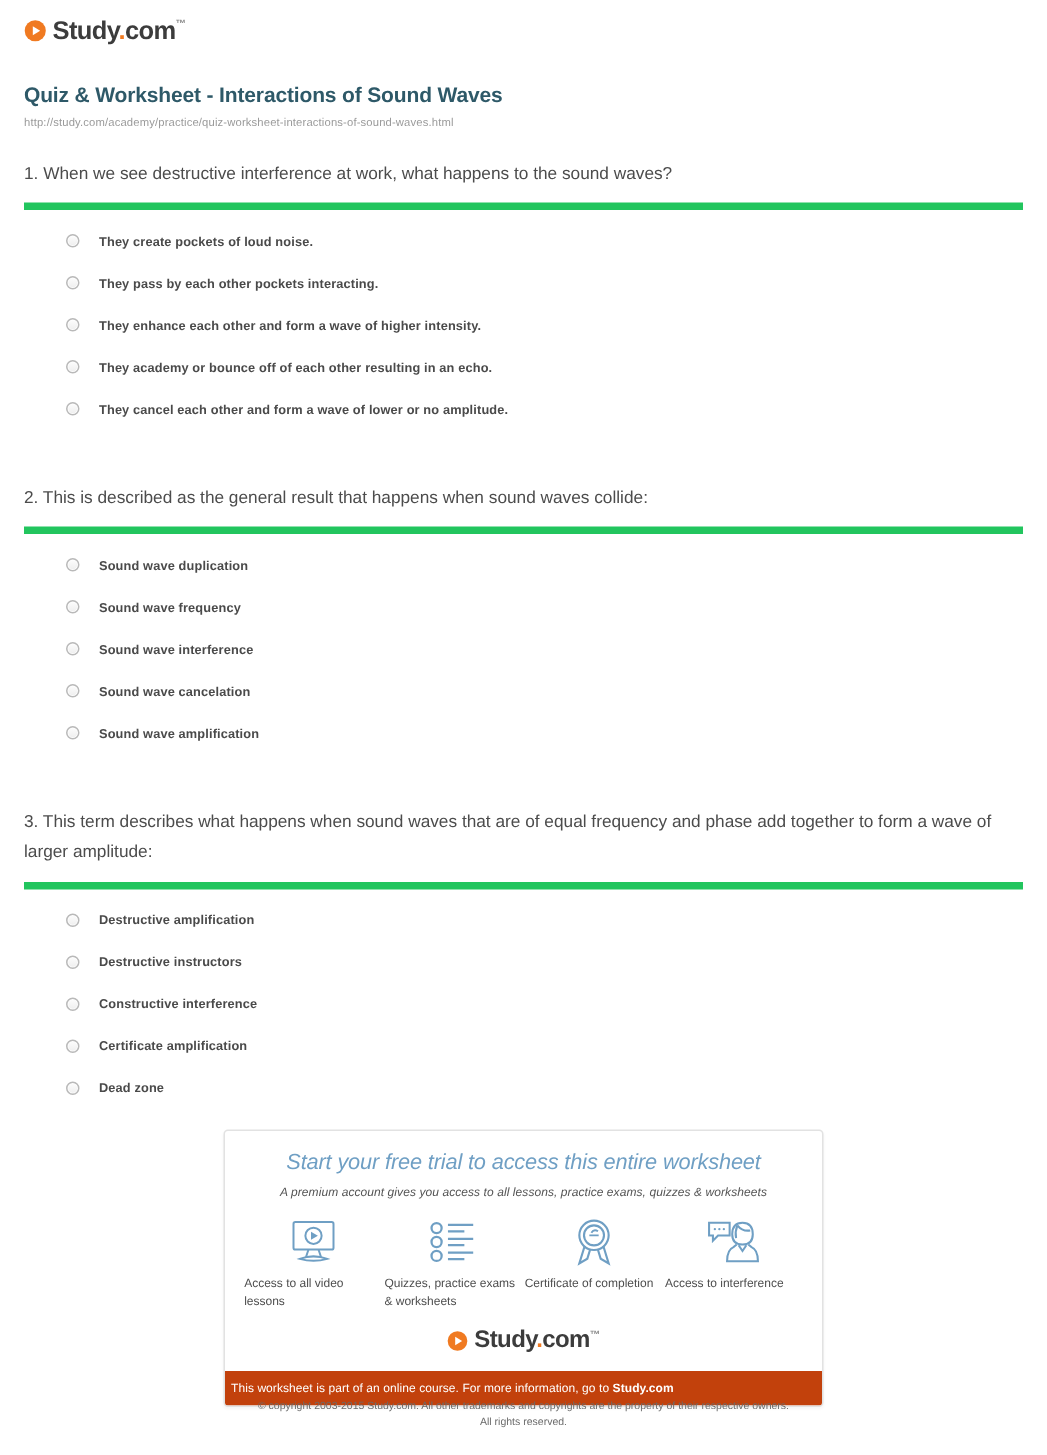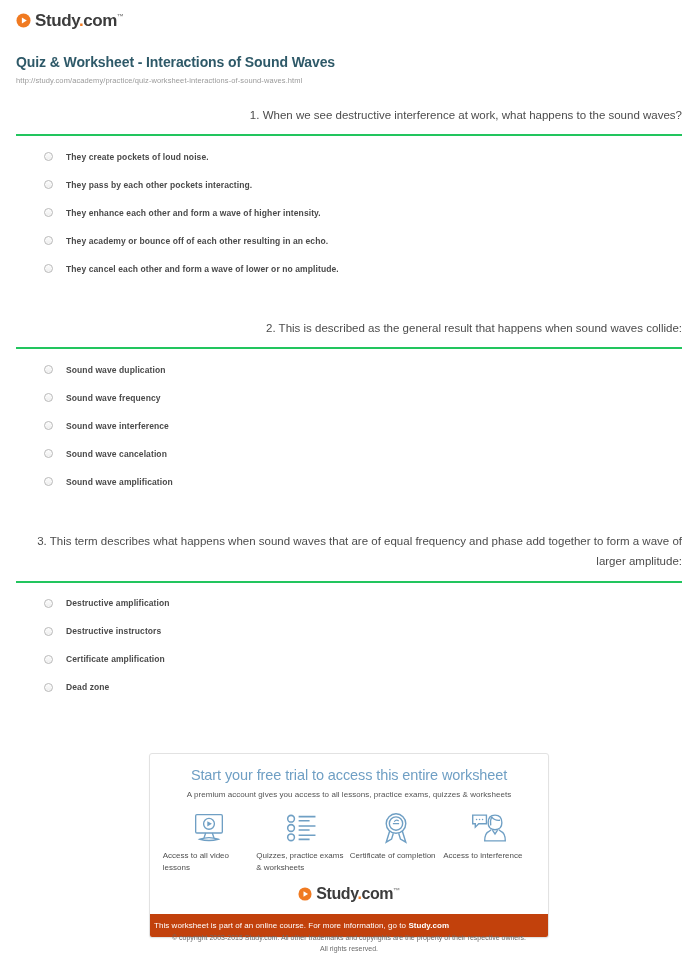--- a/index.html
+++ b/index.html
@@ -70,22 +70,21 @@
   .quiz {
     padding: 0 16px;
     margin-top: 20px;
   }
   .question-block { margin-bottom: 0; }
   .question-text {
     font-size: 11.5px;
     color: #4c4c4c;
     line-height: 1.75;
     padding-bottom: 9px;
-    border-bottom: 2px solid #22c55e;
-    text-align: right;
+    border-bottom: 5px solid #22c55e;
   }
   .answers {
     margin: 0;
     padding: 0 0 0 28px;
     list-style: none;
   }
   .answer-item {
     display: flex;
     align-items: center;
     padding: 13px 0 0 0;
@@ -120,20 +119,21 @@
   .promo-card {
     border: 1px solid #e2e2e2;
     border-radius: 3px;
     background: #ffffff;
     overflow: hidden;
     box-shadow: 0 1px 2px rgba(0,0,0,0.04);
   }
   .promo-head {
     text-align: center;
     padding: 13px 10px 0 10px;
+    font-style: italic;
   }
   .promo-title {
     font-size: 14.5px;
     color: #6f9fc4;
     font-weight: normal;
     margin: 0;
     letter-spacing: -0.1px;
   }
   .promo-sub {
     font-size: 8px;
@@ -271,20 +271,24 @@
   <div class="question-block">
     <div class="question-text">3. This term describes what happens when sound waves that are of equal frequency and phase add together to form a wave of larger amplitude:</div>
     <ul class="answers">
       <li class="answer-item">
         <span class="radio"></span>
         <span class="answer-label">Destructive amplification</span>
       </li>
       <li class="answer-item">
         <span class="radio"></span>
         <span class="answer-label">Destructive instructors</span>
+      </li>
+      <li class="answer-item">
+        <span class="radio"></span>
+        <span class="answer-label">Constructive interference</span>
       </li>
       <li class="answer-item">
         <span class="radio"></span>
         <span class="answer-label">Certificate amplification</span>
       </li>
       <li class="answer-item">
         <span class="radio"></span>
         <span class="answer-label">Dead zone</span>
       </li>
     </ul>

